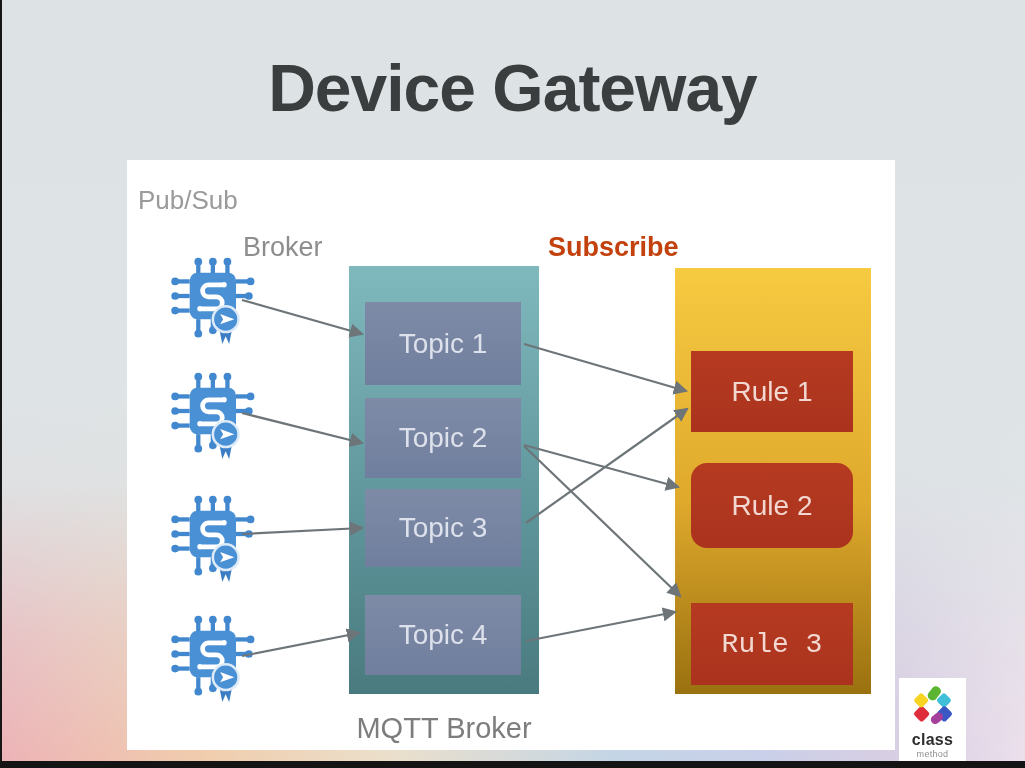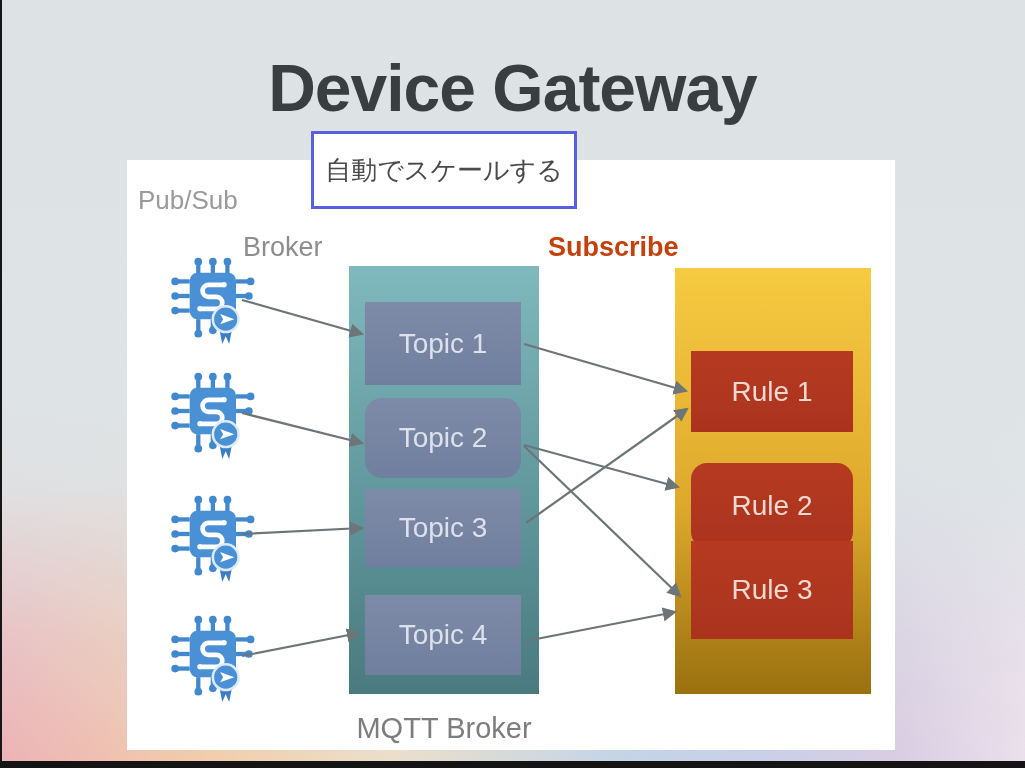--- a/index.html
+++ b/index.html
@@ -87,28 +87,28 @@
 
   <div class="lbl lbl-pubsub">Pub/Sub</div>
   <div class="lbl lbl-publish">Broker</div>
   <div class="lbl lbl-subscribe">Subscribe</div>
 
   <div class="broker-box"></div>
   <div class="engine-box"></div>
 
   <div id="topics-layer">
       <div class="topic-box" style="top: 302px; height: 83px;">Topic 1</div>
-      <div class="topic-box" style="top: 398px; height: 80px; border-radius: 17px;">Topic 2</div>
+      <div class="topic-box" style="top: 398px; height: 80px;">Topic 2</div>
       <div class="topic-box" style="top: 489px; height: 78px;">Topic 3</div>
       <div class="topic-box" style="top: 595px; height: 80px;">Topic 4</div>
     </div>
   <div id="rules-layer">
       <div class="rule-box" style="top: 351px; height: 81px;">Rule 1</div>
       <div class="rule-box" style="top: 463px; height: 85px; border-radius: 16px;">Rule 2</div>
-      <div class="rule-box" style="top: 541px; height: 98px;">Rule 3</div>
+      <div class="rule-box" style="top: 603px; height: 82px; font-family: Liberation Mono, monospace;">Rule 3</div>
     </div>
   <div id="devices-layer">
       <svg class="device" viewBox="0 0 100 112" style="top: 254px;">
     <g stroke="#4288cf" stroke-width="5">
       <line x1="34" y1="10" x2="34" y2="24"></line>
           <line x1="51" y1="10" x2="51" y2="24"></line>
           <line x1="68" y1="10" x2="68" y2="24"></line>
       <line x1="34" y1="76" x2="34" y2="92"></line>
           <line x1="51" y1="76" x2="51" y2="88"></line>
       <line x1="8" y1="32" x2="24" y2="32"></line>
@@ -250,20 +250,29 @@
       <line x1="242" y1="656" x2="359" y2="633" stroke="#6d7579" stroke-width="2.2" marker-end="url(#ah)"></line>
       <line x1="524" y1="344" x2="686" y2="391" stroke="#6d7579" stroke-width="2.2" marker-end="url(#ah)"></line>
       <line x1="526" y1="523" x2="687" y2="409" stroke="#6d7579" stroke-width="2.2" marker-end="url(#ah)"></line>
       <line x1="524" y1="445" x2="678" y2="487" stroke="#6d7579" stroke-width="2.2" marker-end="url(#ah)"></line>
       <line x1="524" y1="446" x2="680" y2="596" stroke="#6d7579" stroke-width="2.2" marker-end="url(#ah)"></line>
       <line x1="526" y1="641" x2="675" y2="612" stroke="#6d7579" stroke-width="2.2" marker-end="url(#ah)"></line>
     </svg>
 
   <div class="lbl lbl-broker">MQTT Broker</div>
 
-  <div class="callout">
-    <span>自動でスケールする</span>
+
+  <div class="logo-box">
+    <svg class="logo-mark" width="44" height="42" viewBox="0 0 48 48">
+      <rect x="20" y="1" width="11" height="17" rx="5" fill="#5cb531" transform="rotate(38 25.5 9.5)"></rect>
+      <rect x="30" y="11" width="13" height="13" rx="3" fill="#3fc0d8" transform="rotate(45 36.5 17.5)"></rect>
+      <rect x="30" y="26" width="14" height="14" rx="3" fill="#3a57c4" transform="rotate(45 37 33)"></rect>
+      <rect x="21" y="33" width="15" height="10" rx="5" fill="#a4409c" transform="rotate(-38 28.5 38)"></rect>
+      <rect x="4" y="26" width="14" height="14" rx="3" fill="#e02d3c" transform="rotate(45 11 33)"></rect>
+      <rect x="4" y="11" width="13" height="13" rx="3" fill="#f7d322" transform="rotate(45 10.5 17.5)"></rect>
+    </svg>
+    <div class="logo-class">class</div>
+    <div class="logo-method">method</div>
   </div>
-
 
   <div class="edge-left"></div>
   <div class="bottom-bar"></div>
 </div>
 
 </body></html>

